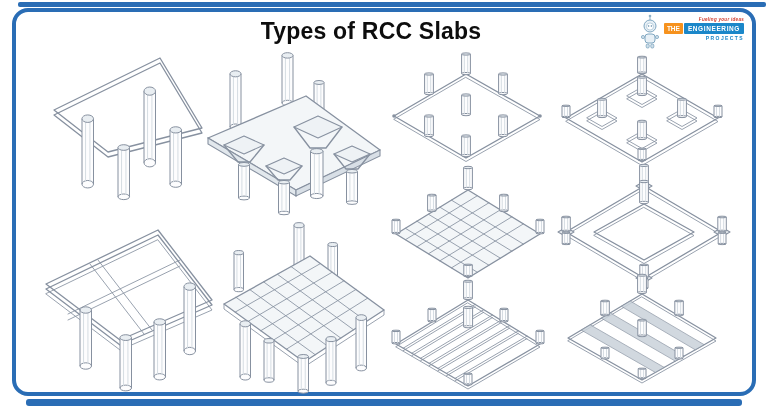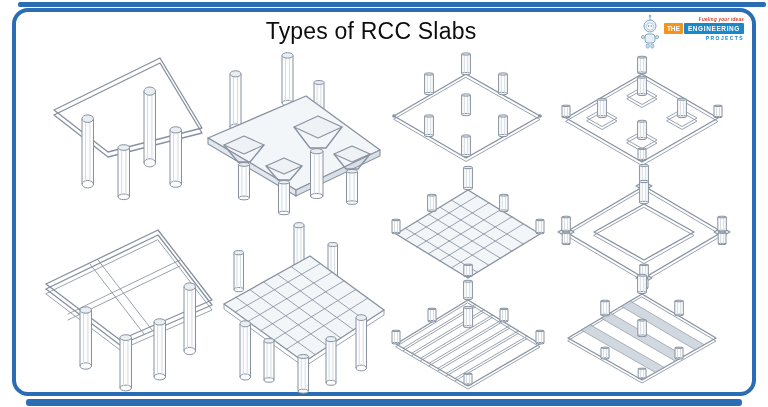--- a/index.html
+++ b/index.html
@@ -7,21 +7,21 @@
     --beam-band:#c9d2da; --logo-orange:#f6921e; --logo-blue:#1b87c9;
     --tagline-red:#d03a2b; --title-ink:#0d0d0d;
   }
   *{box-sizing:border-box}
   body{margin:0;background:#fff;font-family:"Liberation Sans",sans-serif}
   .canvas{position:relative;width:768px;height:407px;background:#fff;overflow:hidden}
   .top-bar{position:absolute;left:18px;right:2px;top:2px;height:5px;background:var(--frame-blue);border-radius:2px}
   .bottom-bar{position:absolute;left:26px;right:26px;bottom:1px;height:7px;background:var(--frame-blue);border-radius:3px}
   .frame{position:absolute;left:12px;right:12px;top:8px;bottom:11px;border:4px solid var(--frame-blue);border-radius:16px;background:#fff}
   .title{position:absolute;top:18px;left:0;right:0;padding-right:26px;text-align:center;
-         font-size:23px;font-weight:normal;color:var(--title-ink);letter-spacing:.2px}
+         font-size:23px;font-weight:bold;color:var(--title-ink);letter-spacing:.2px}
   
   .logo{position:absolute;top:13px;right:24px;display:flex;align-items:flex-start;gap:3px}
   .logo-text{display:flex;flex-direction:column;align-items:flex-end;margin-top:4px}
   .logo-tagline{color:var(--tagline-red);font-size:4.5px;font-weight:bold;font-style:italic;letter-spacing:.3px;margin-bottom:1px}
   .logo-row{display:flex;gap:1px}
   .logo-the{background:var(--logo-orange);color:#fff;font-size:6.5px;font-weight:bold;padding:2px 3px;border-radius:1px}
   .logo-eng{background:var(--logo-blue);color:#fff;font-size:6.5px;font-weight:bold;letter-spacing:.6px;padding:2px 4px;border-radius:1px}
   .logo-projects{color:var(--logo-blue);font-size:5px;font-weight:bold;letter-spacing:1.4px;margin-top:1px}
   
   .diagram{position:absolute}

